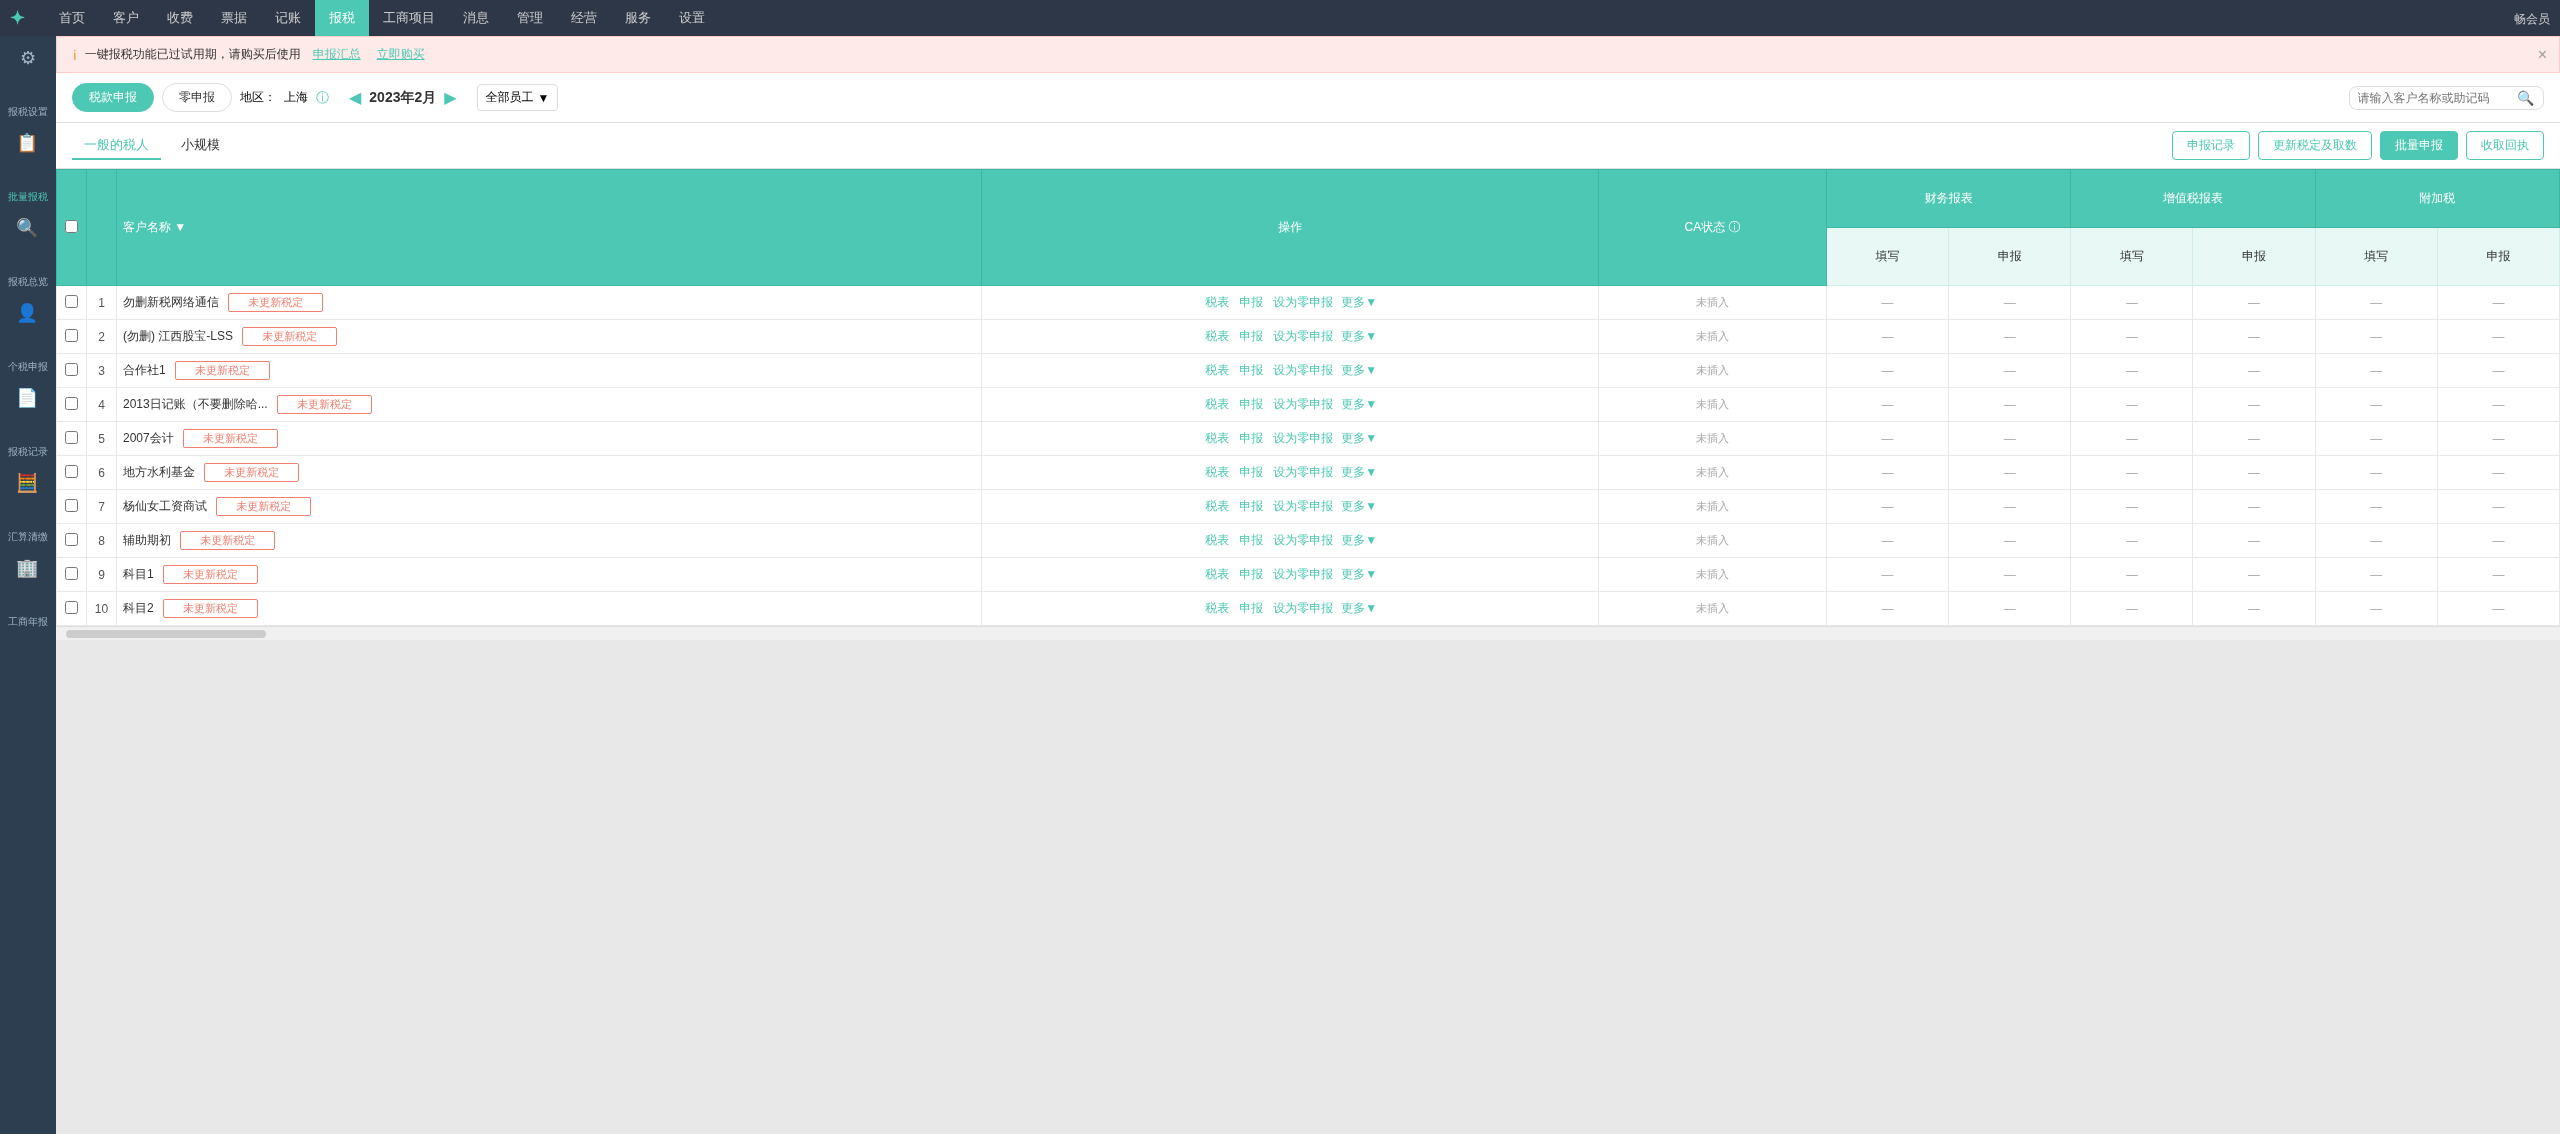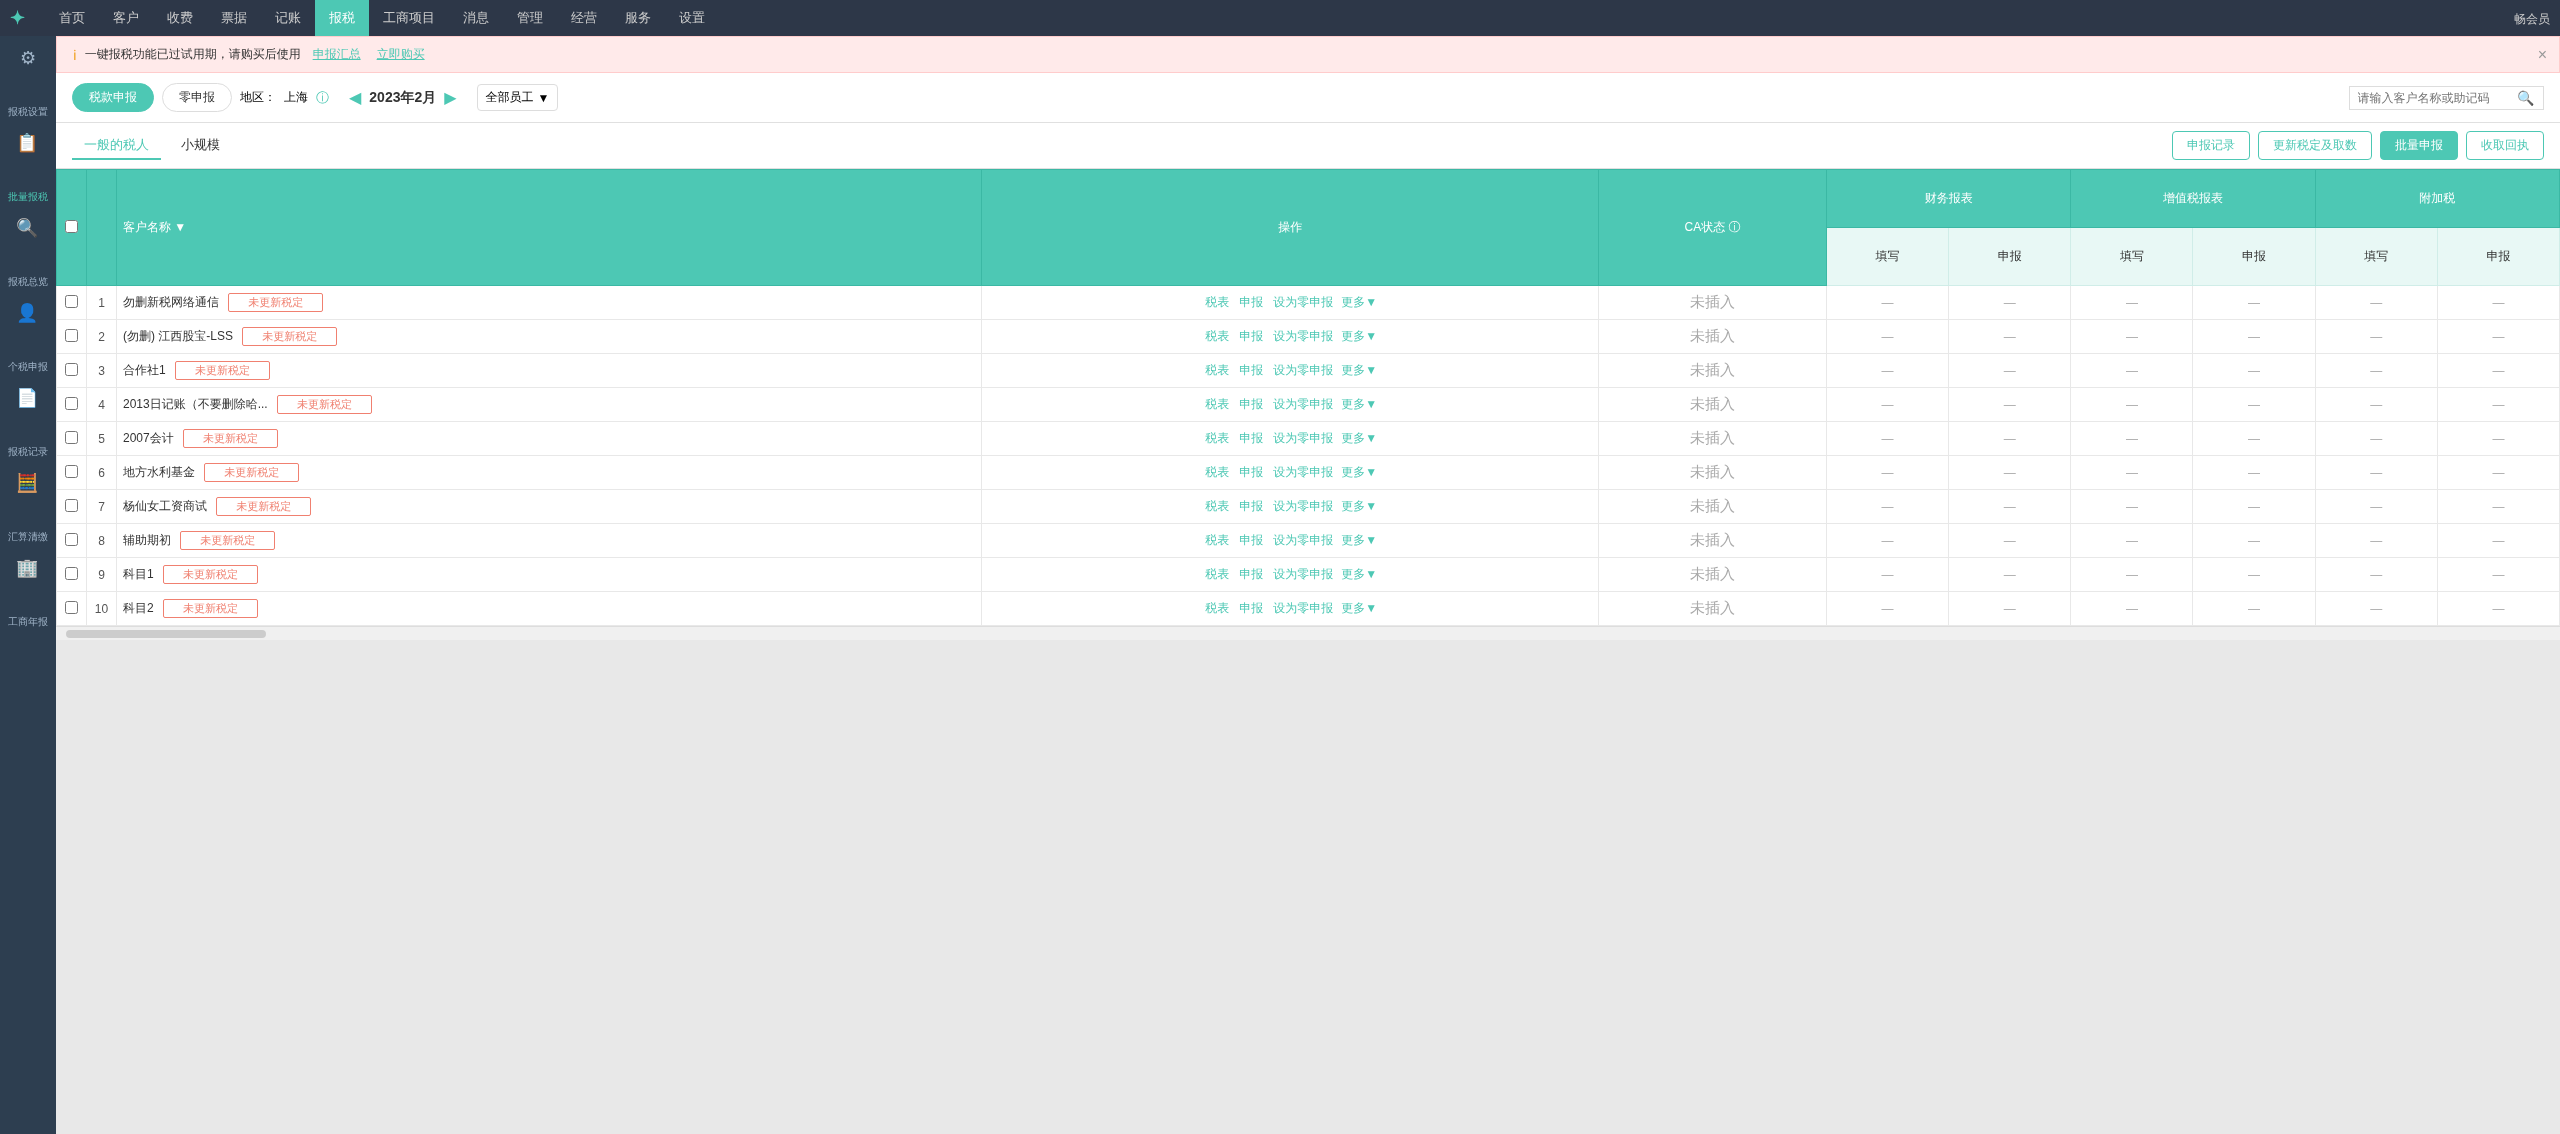--- a/index.html
+++ b/index.html
@@ -39,21 +39,21 @@
     
     .tab-row { display: flex; align-items: center; padding: 10px 16px; gap: 8px; border-bottom: 1px solid #e0e0e0; background: #fff; flex-wrap: wrap; }
     .tab-btn { padding: 5px 16px; border-radius: 20px; border: 1px solid #ddd; cursor: pointer; font-size: 12px; background: #fff; color: #333; }
     .tab-btn.active { background: #4dc8b4; color: #fff; border-color: #4dc8b4; }
     .tab-btn.zero { background: #fff; color: #333; border-color: #ddd; }
     .info-icon { color: #4dc8b4; cursor: pointer; font-size: 13px; }
     .date-nav { display: flex; align-items: center; gap: 4px; margin-left: 8px; }
     .date-nav-btn { background: none; border: none; cursor: pointer; color: #4dc8b4; font-size: 16px; padding: 0 4px; }
     .date-display { font-size: 14px; color: #333; font-weight: bold; }
     .employee-select { margin-left: 8px; padding: 4px 8px; border: 1px solid #ddd; border-radius: 4px; font-size: 12px; cursor: pointer; display: flex; align-items: center; gap: 4px; background: #fff; }
-    .search-box { margin-left: auto; display: flex; align-items: center; border: 1px solid #ddd; border-radius: 0; padding: 3px 8px; }
+    .search-box { margin-left: auto; display: flex; align-items: center; border: 1px solid #ddd; border-radius: 8px; padding: 3px 8px; }
     .search-box input { border: none; outline: none; font-size: 12px; width: 160px; color: #999; }
     .search-icon-btn { color: #999; cursor: pointer; font-size: 14px; background: none; border: none; }
 
     
     .action-row { display: flex; align-items: center; padding: 8px 16px; gap: 8px; border-bottom: 1px solid #e0e0e0; background: #fff; }
     .taxpayer-tab { padding: 4px 12px; border-bottom: 2px solid transparent; cursor: pointer; font-size: 13px; color: #333; }
     .taxpayer-tab.active { border-bottom-color: #4dc8b4; color: #4dc8b4; }
     .action-btn { padding: 5px 14px; border: 1px solid #ddd; border-radius: 4px; cursor: pointer; font-size: 12px; background: #fff; color: #333; }
     .action-btn.primary { background: #4dc8b4; color: #fff; border-color: #4dc8b4; }
     .action-btn.outline { background: #fff; color: #4dc8b4; border-color: #4dc8b4; }
@@ -62,21 +62,21 @@
     
     .table-wrap { overflow-x: auto; }
     table { width: 100%; border-collapse: collapse; font-size: 12px; }
     thead tr { background: #4dc8b4; color: #fff; }
     thead th { padding: 20px 6px; text-align: center; border: 1px solid #3bb8a4; font-weight: normal; white-space: nowrap; }
     tbody tr { background: #fff; }
     tbody td { padding: 7px 6px; border: 1px solid #e8e8e8; text-align: center; color: #333; white-space: nowrap; }
     tbody td.left { text-align: left; }
     .status-badge { display: inline-block; border: 1px solid #f08070; color: #f08070; border-radius: 2px; padding: 1px 19px; font-size: 11px; cursor: pointer; }
     .link-btn { color: #4dc8b4; cursor: pointer; text-decoration: none; margin: 0 2px; }
-    .ca-status { color: #999; font-size: 15px; }
+    .ca-status { color: #999; font-size: 11px; }
     .dash-cell { color: #aaa; }
     .op-cell { display: flex; gap: 6px; justify-content: center; align-items: center; flex-wrap: wrap; }
     .more-btn { color: #4dc8b4; cursor: pointer; font-size: 12px; }
     .sub-header { background: #e8f8f5; }
     .sub-header th { background: #e8f8f5; color: #333; border: 1px solid #d0ede8; font-weight: normal; }
 
     
     .scroll-bar-area { height: 14px; background: #f0f0f0; border-top: 1px solid #ddd; display: flex; align-items: center; padding: 0 10px; }
     .scroll-bar-inner { height: 8px; background: #ccc; border-radius: 4px; width: 200px; cursor: pointer; }
 

